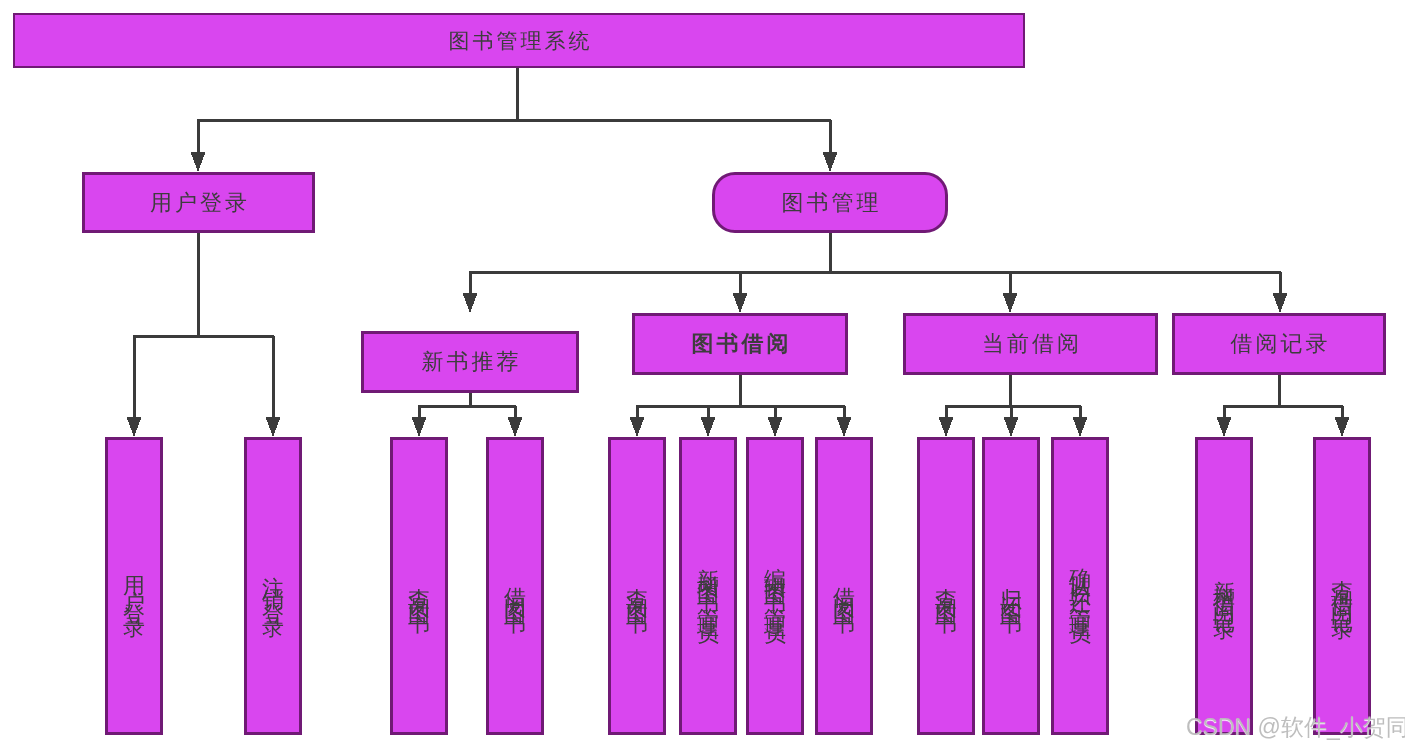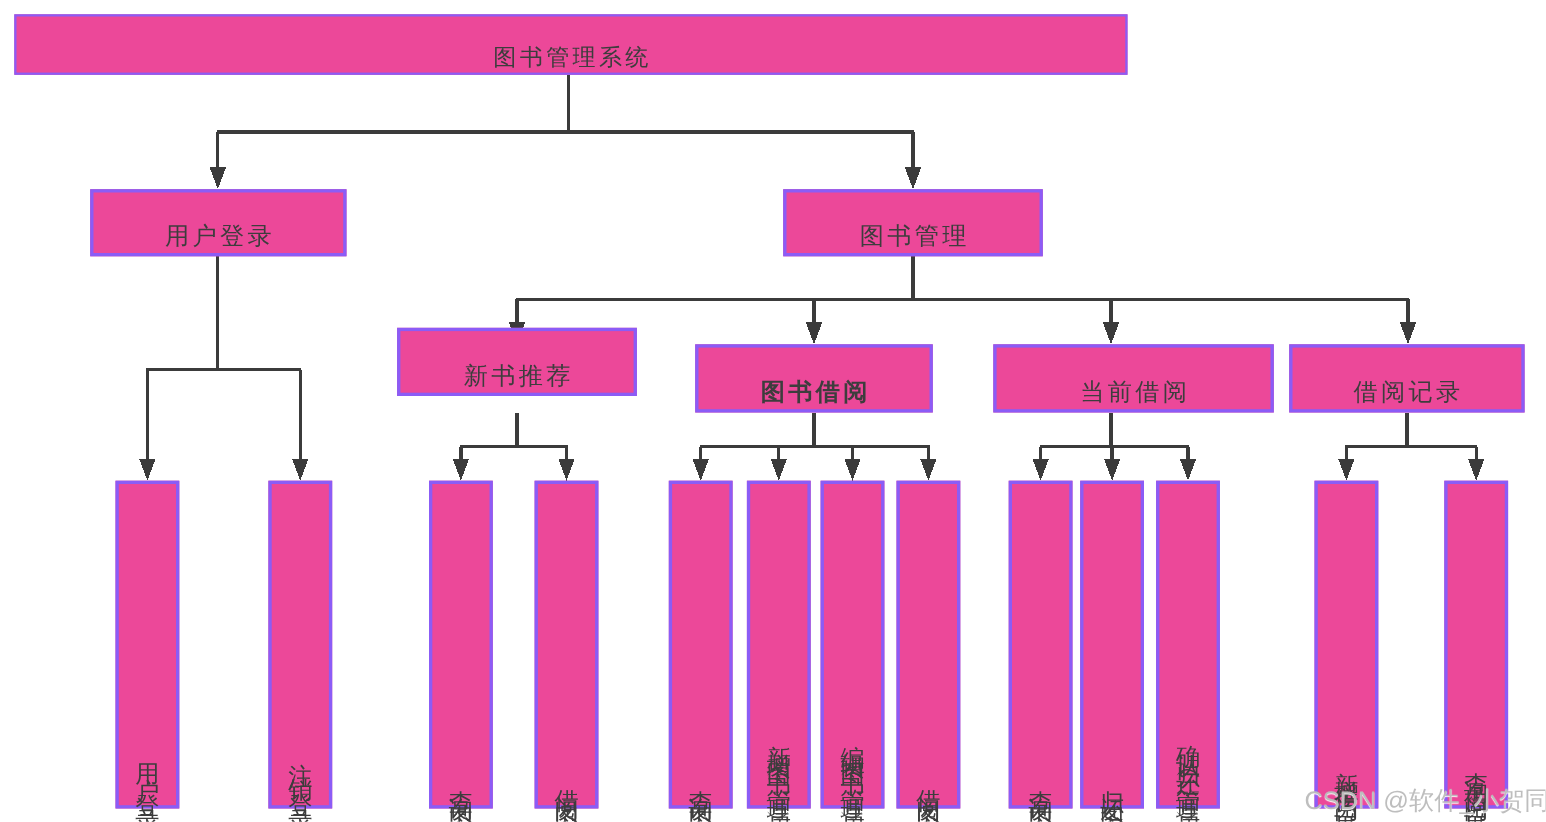--- a/index.html
+++ b/index.html
@@ -3,30 +3,30 @@
 <meta charset="utf-8">
 <style>
   html,body{margin:0;padding:0;background:#ffffff;}
   body{
     width:1405px;height:747px;overflow:hidden;position:relative;
     font-family:"Liberation Sans","DejaVu Sans",sans-serif;
     color:#3d3d3d;
   }
   .wires{position:absolute;left:0;top:0;z-index:0;}
   .node{
-    position:absolute;box-sizing:border-box;background:#ec4899;
-    border:3px solid #8b5cf6;display:flex;align-items:flex-end;justify-content:center;
+    position:absolute;box-sizing:border-box;background:#d946ef;
+    border:3px solid #701a75;display:flex;align-items:center;justify-content:center;
     z-index:1;
   }
   .hnode span{letter-spacing:3px;padding-left:3px;font-size:22px;white-space:nowrap;}
   #n-root{left:13px;top:13px;width:1012px;height:55px;border-width:2px;}
   #n-root span{font-size:21px;}
   #n-l2a{left:82px;top:172px;width:233px;height:61px;}
-  #n-l2b{left:712px;top:172px;width:236px;height:61px;}
-  #n-l3a{left:361px;top:298px;width:218px;height:62px;}
+  #n-l2b{left:712px;top:172px;width:236px;height:61px;border-radius:23px;}
+  #n-l3a{left:361px;top:331px;width:218px;height:62px;}
   #n-l3b{left:632px;top:313px;width:216px;height:62px;font-weight:bold;}
   #n-l3c{left:903px;top:313px;width:255px;height:62px;}
   #n-l3d{left:1172px;top:313px;width:214px;height:62px;}
   .leaf{top:437px;width:58px;height:298px;}
   .leaf span{
     writing-mode:vertical-rl;text-orientation:mixed;
     font-size:22px;letter-spacing:8px;line-height:1;white-space:nowrap;
   }
   .leaf.wide span{letter-spacing:14px;}
   #n-g1a{left:105px;} #n-g1b{left:244px;}

